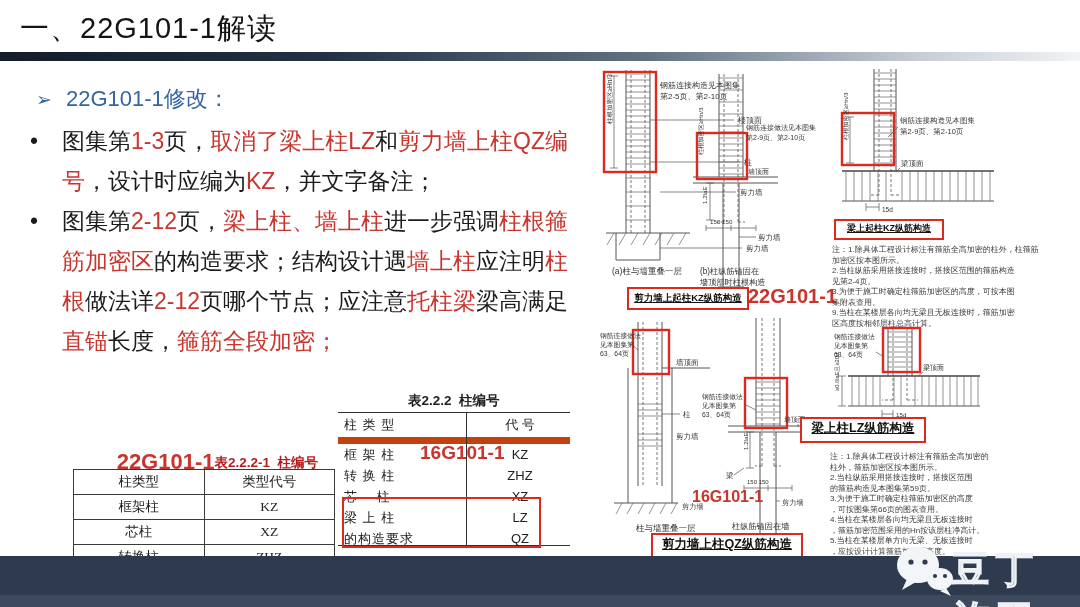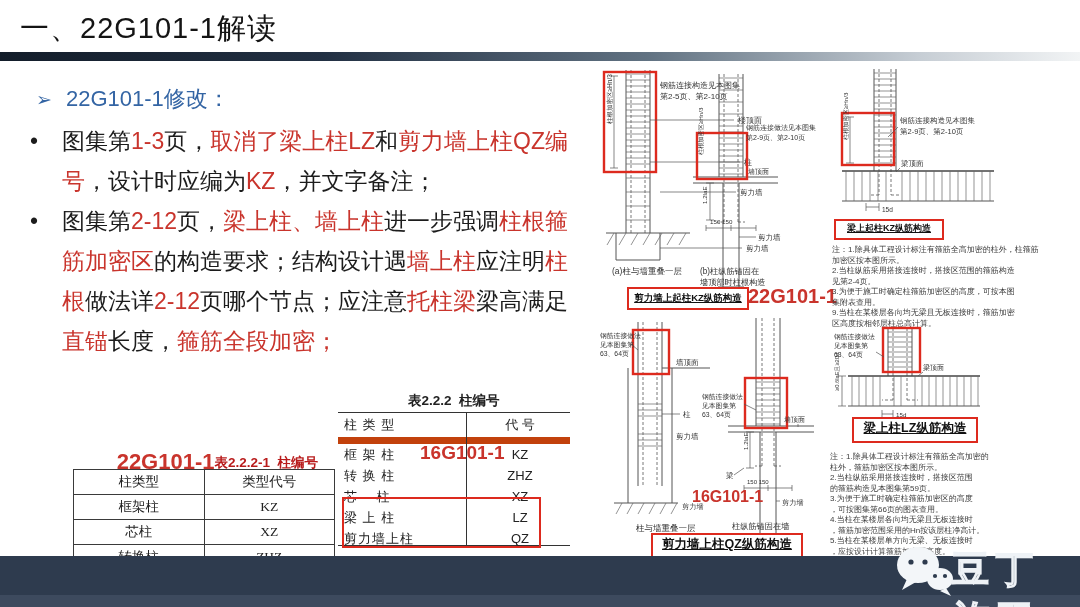--- a/index.html
+++ b/index.html
@@ -127,21 +127,21 @@
         </div>
       <div class="bt-row">
           <span class="c-type">芯    柱</span>
           <span class="c-code">XZ</span>
         </div>
       <div class="bt-row">
           <span class="c-type">梁 上 柱</span>
           <span class="c-code">LZ</span>
         </div>
       <div class="bt-row">
-          <span class="c-type">剪力墙上柱</span>
+          <span class="c-type">的构造要求</span>
           <span class="c-code">QZ</span>
         </div>
     </div>
     <div class="v-div"></div>
     <div class="t-old-code">16G101-1</div>
     <div class="red-box" style="left:6px;top:105px;width:195px;height:47px;"></div>
   </div>
 
   <svg class="fig" style="left:598px;top:62px;" width="240" height="250" viewBox="0 0 240 250">
 
@@ -271,21 +271,21 @@
     <text x="6" y="13" font-size="6.8">钢筋连接做法</text>
     <text x="6" y="22" font-size="6.8">见本图集第</text>
     <text x="6" y="31" font-size="6.8">63、64页</text>
     <path class="ln-dim" d="M95 46L90 50"></path>
     <text x="95" y="44" font-size="7">梁顶面</text>
     <path class="ln-dim" d="M14 50V80M10 50h8M10 80h8"></path>
     <text x="11" y="65" font-size="5.8" transform="rotate(-90 11 65)">≥0.6laE且≥20d</text>
     <path class="ln-dim" d="M54 84V92M65 84V92M54 88H65"></path>
     <text x="68" y="91" font-size="6.2">15d</text>
   </svg>
-  <div class="figcap" style="left:852px;top:417px;width:122px;height:22px;font-size:12.5px;line-height:19px;">梁上柱LZ纵筋构造</div>
+  <div class="figcap" style="left:800px;top:417px;width:122px;height:22px;font-size:12.5px;line-height:19px;">梁上柱LZ纵筋构造</div>
 
   <div class="notes" style="left:830px;top:452px;width:200px;">
       <div>注：1.除具体工程设计标注有箍筋全高加密的</div>
       <div>柱外，箍筋加密区按本图所示。</div>
       <div>2.当柱纵筋采用搭接连接时，搭接区范围</div>
       <div>的箍筋构造见本图集第59页。</div>
       <div>3.为便于施工时确定柱箍筋加密区的高度</div>
       <div>，可按图集第66页的图表查用。</div>
       <div>4.当柱在某楼层各向均无梁且无板连接时</div>
       <div>，箍筋加密范围采用的Hn按该层柱净高计。</div>

